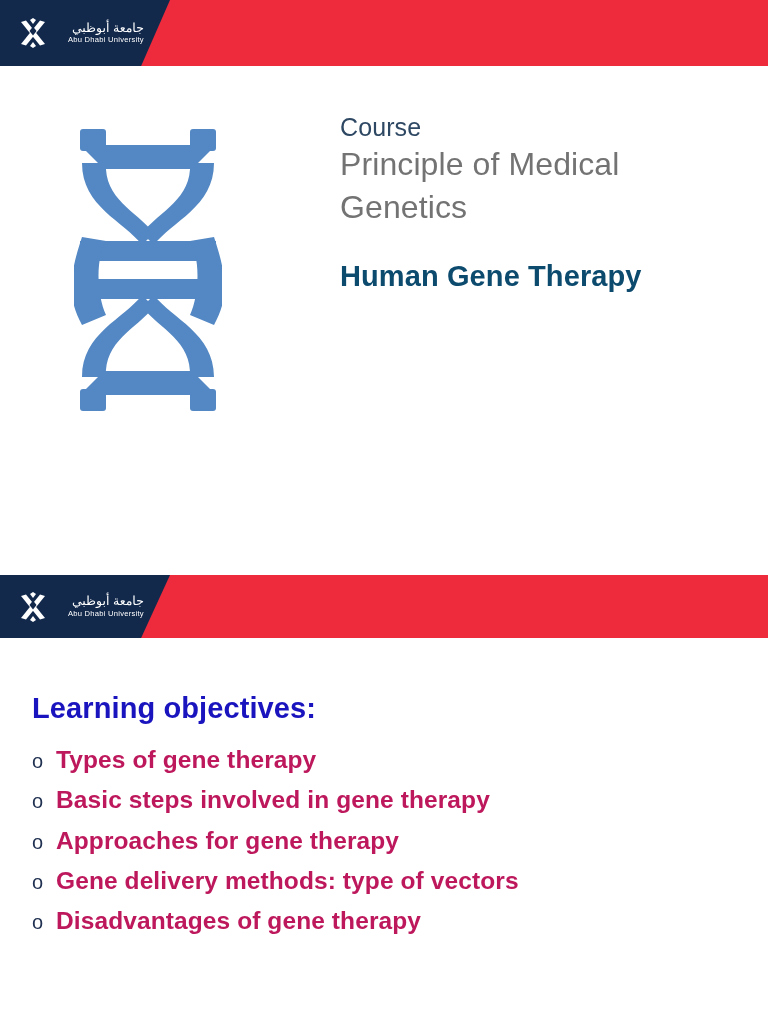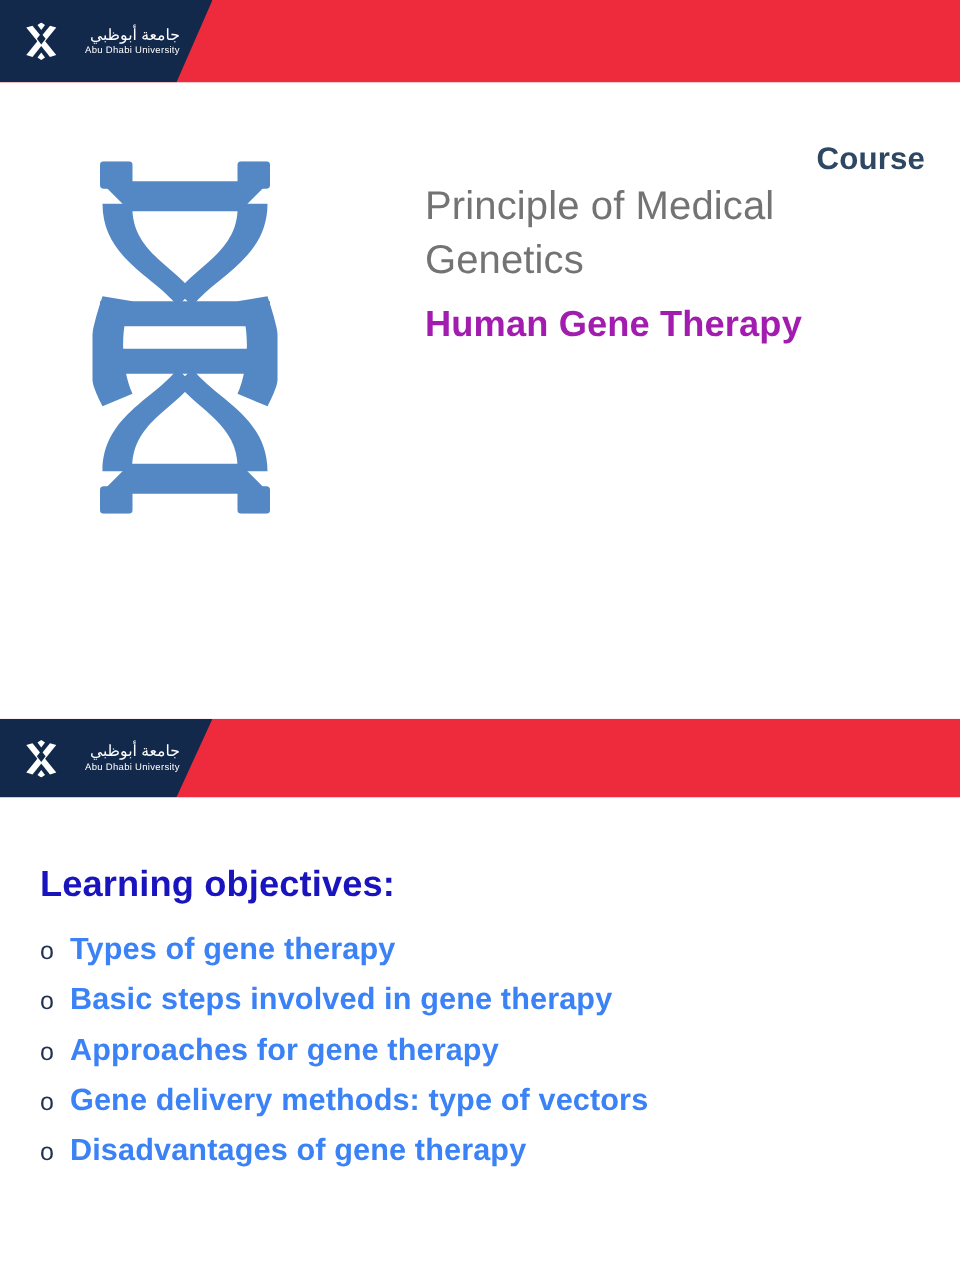--- a/index.html
+++ b/index.html
@@ -92,46 +92,45 @@
   .dna-wrap svg { display:block; width:100%; height:100%; }
 
   .course-block {
     position:absolute;
     left:340px;
     top:46px;
     width:400px;
   }
   .course-label {
     font-size:25px;
-    font-weight:bold;
+    font-weight:normal;
     color:#2E4863;
     line-height:1.25;
     letter-spacing:.1px;
-    text-align:right;
   }
   .course-name {
     font-size:32px;
     color:#737373;
     line-height:1.35;
     letter-spacing:.1px;
   }
   .course-code {
     font-size:24px;
     color:#111111;
     line-height:1.35;
     padding-left:6px;
   }
 
   .deck-title {
     position:absolute;
     left:340px;
-    top:178px;
+    top:194px;
     font-size:29px;
     font-weight:bold;
-    color:#a21caf;
+    color:#0c4a6e;
     letter-spacing:.1px;
   }
 
   
   .slide-two {
     position:absolute;
     top:638px; left:0;
     width:768px;
     height:308px;
   }
@@ -163,21 +162,21 @@
   .bullet-o {
     font-size:20px;
     color:#1F3050;
     font-weight:normal;
     flex:none;
     width:13px;
   }
   .obj-text {
     font-size:24.5px;
     font-weight:bold;
-    color:#3b82f6;
+    color:#be185d;
     letter-spacing:.1px;
   }
 </style>
 </head>
 <body>
 
 <div class="page">
 
   <div class="brand-band top">
     <div class="band-red"></div>

